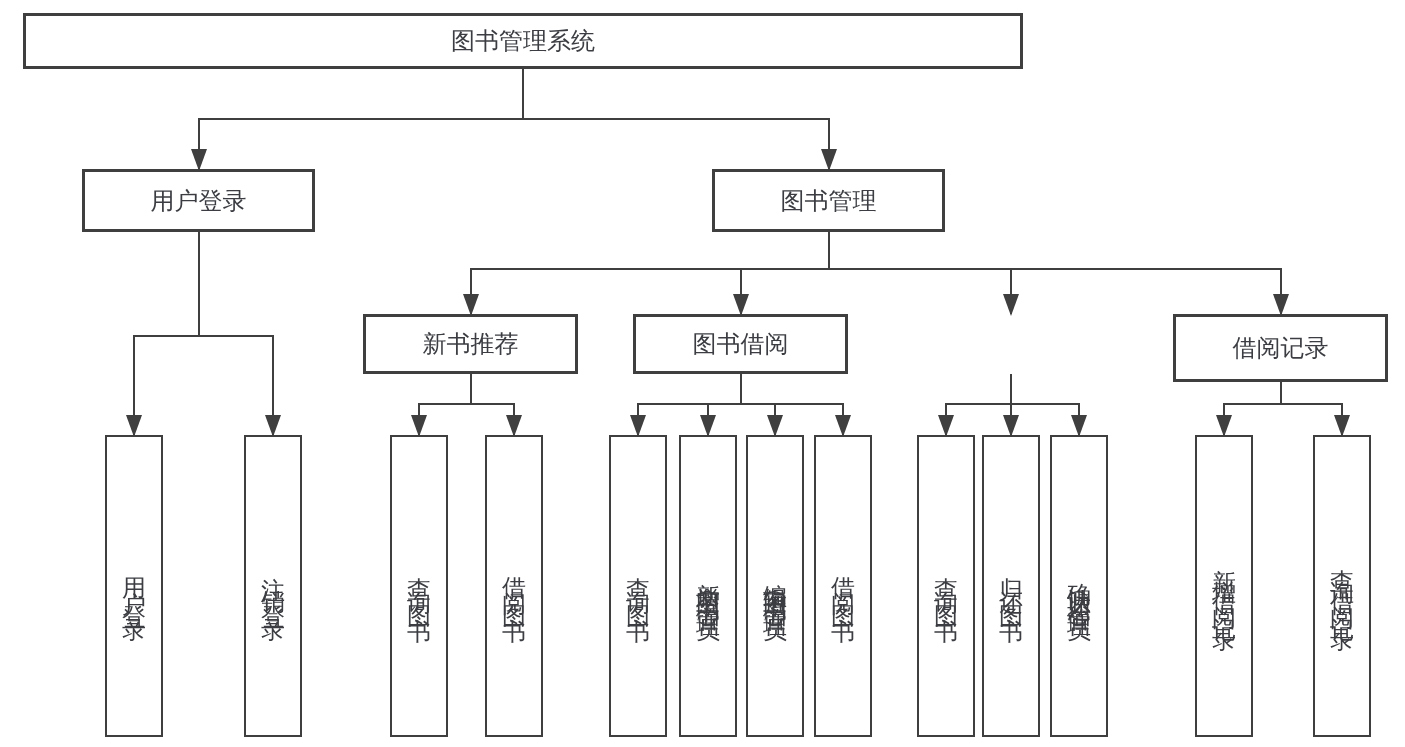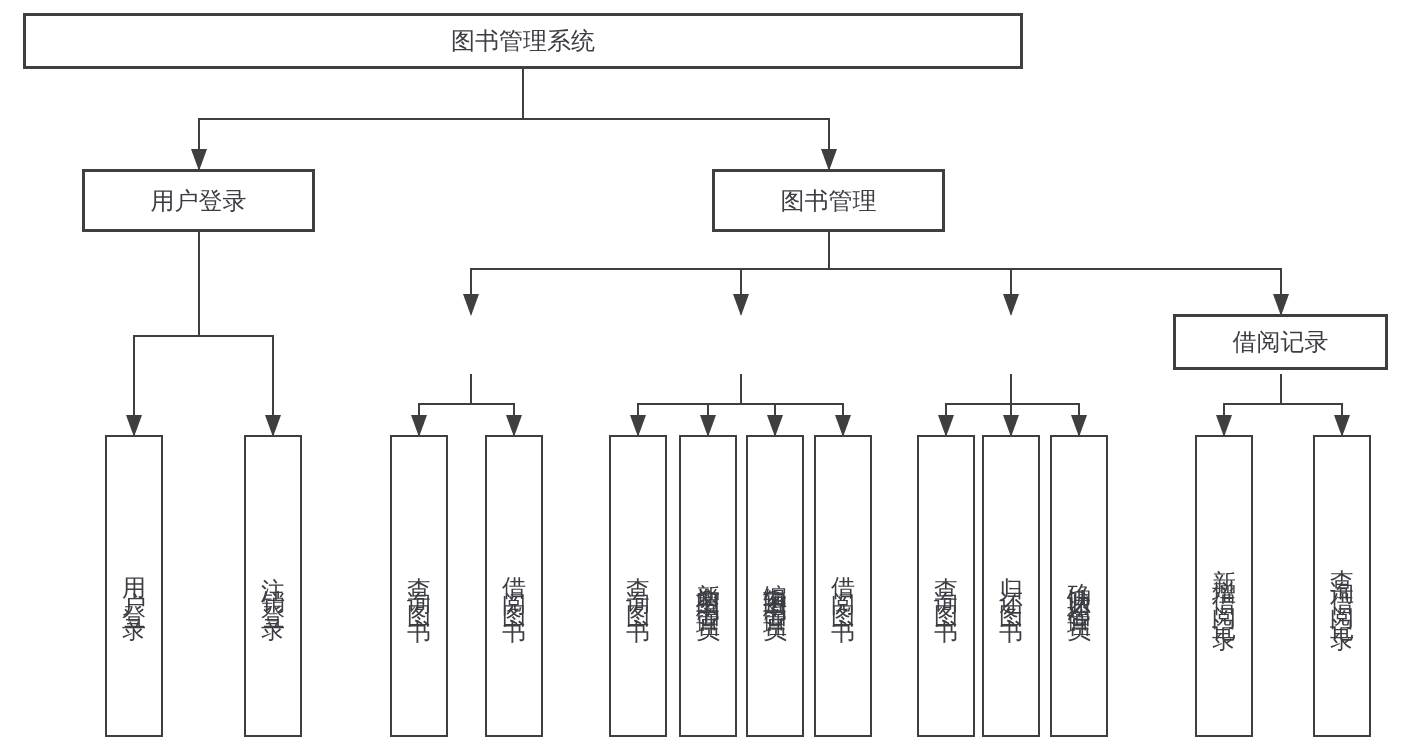--- a/index.html
+++ b/index.html
@@ -69,21 +69,27 @@
 <div id="canvas">
 <div class="node horizontal" style="left: 23px; top: 13px; width: 1000px; height: 56px;">
       <span class="label">图书管理系统</span>
     </div>
     <div class="node horizontal" style="left: 82px; top: 169px; width: 233px; height: 63px;">
       <span class="label">用户登录</span>
     </div>
     <div class="node horizontal" style="left: 712px; top: 169px; width: 233px; height: 63px;">
       <span class="label">图书管理</span>
     </div>
-    <div class="node horizontal" style="left: 1173px; top: 314px; width: 215px; height: 56px;">
+    <div class="node horizontal" style="left: 363px; top: 314px; width: 215px; height: 60px;">
+      <span class="label">新书推荐</span>
+    </div>
+    <div class="node horizontal" style="left: 633px; top: 314px; width: 215px; height: 60px;">
+      <span class="label">图书借阅</span>
+    </div>
+    <div class="node horizontal" style="left: 1173px; top: 314px; width: 215px; height: 68px;">
       <span class="label">借阅记录</span>
     </div>
     <div class="node vertical" style="left: 105px; top: 435px; width: 58px; height: 302px;">
       <span class="label" style="letter-spacing: 14px;">用户登录</span>
     </div>
     <div class="node vertical" style="left: 244px; top: 435px; width: 58px; height: 302px;">
       <span class="label" style="letter-spacing: 14px;">注销登录</span>
     </div>
     <div class="node vertical" style="left: 390px; top: 435px; width: 58px; height: 302px;">
       <span class="label" style="letter-spacing: 14px;">查询图书</span>

